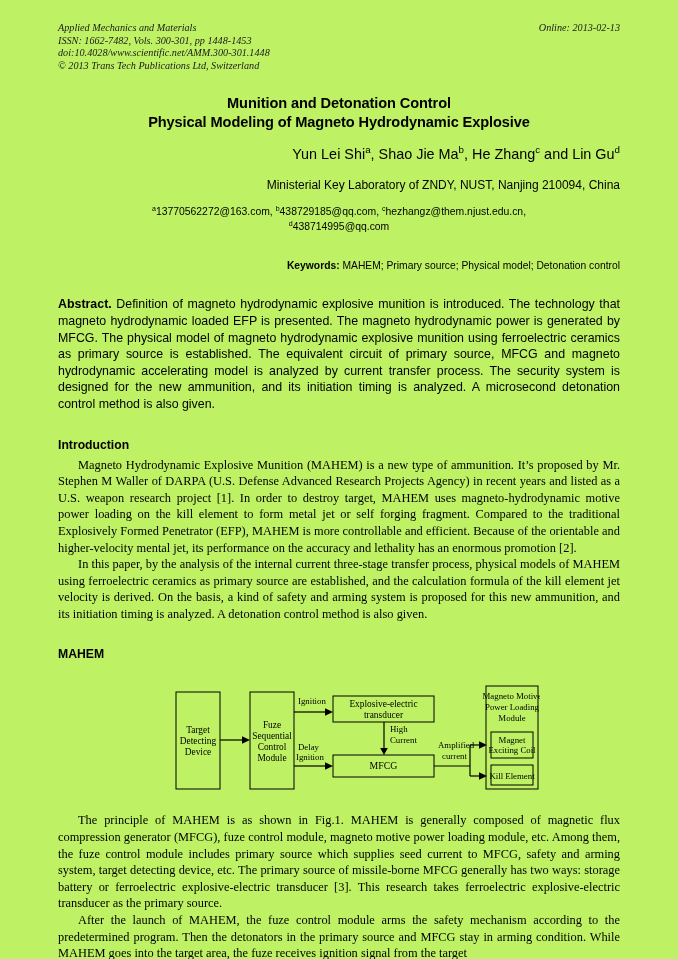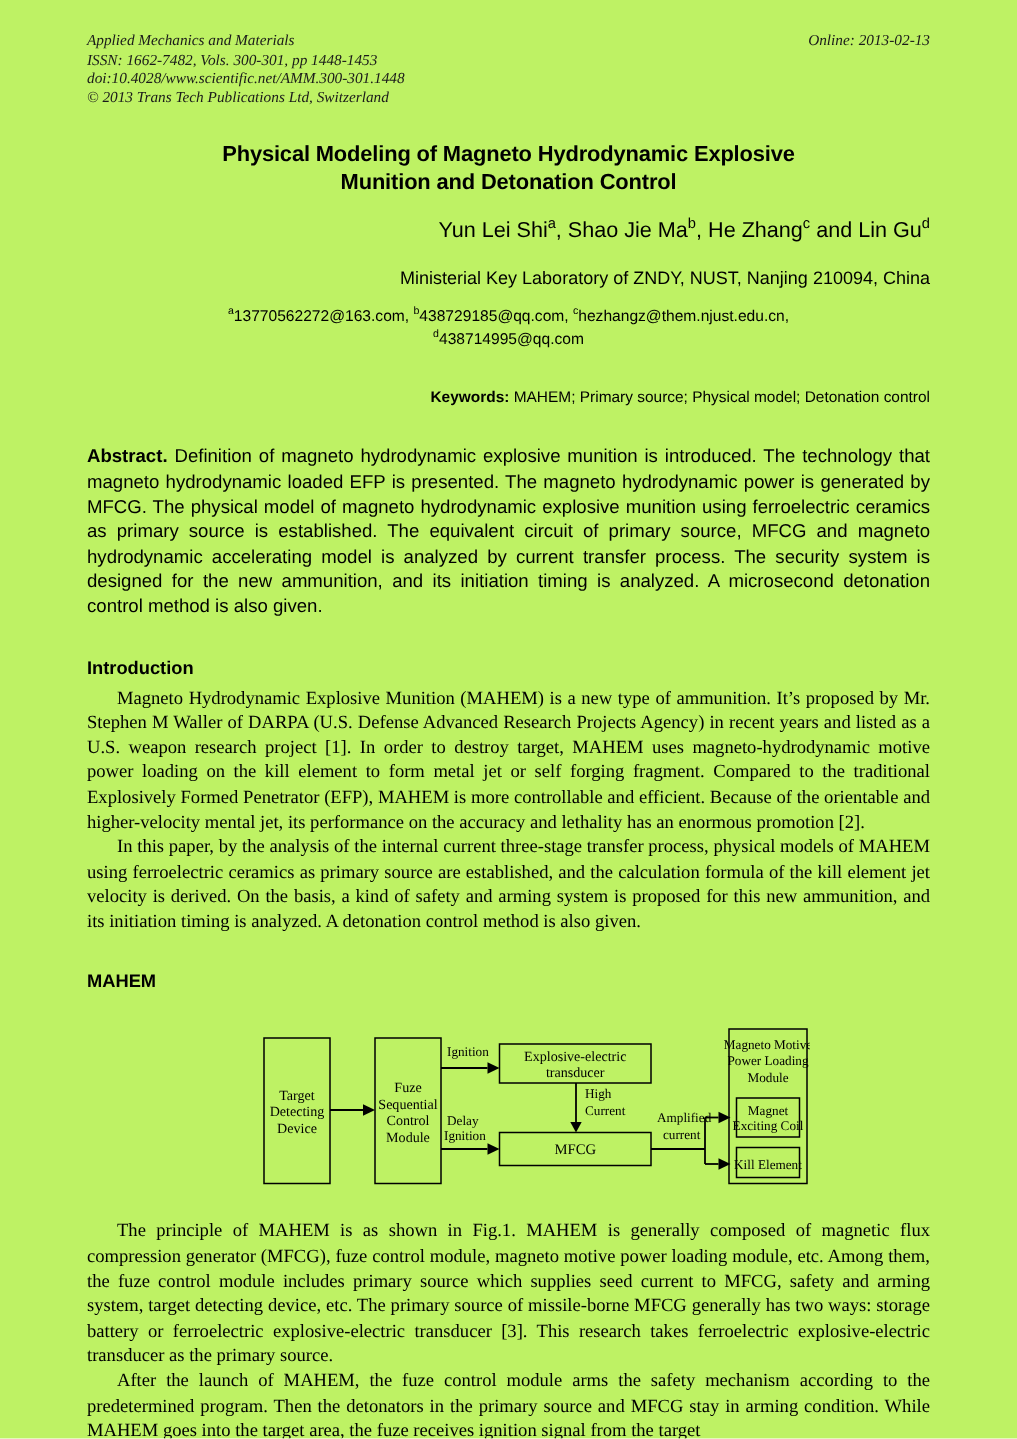--- a/index.html
+++ b/index.html
@@ -154,22 +154,22 @@
 
     <div class="jheader">
       <div class="line">Applied Mechanics and Materials</div>
       <div class="line">ISSN: 1662-7482, Vols. 300-301, pp 1448-1453</div>
       <div class="line">doi:10.4028/www.scientific.net/AMM.300-301.1448</div>
       <div class="line">© 2013 Trans Tech Publications Ltd, Switzerland</div>
       <div class="online">Online: 2013-02-13</div>
     </div>
 
     <div class="title">
+      <div>Munition and Detonation Control</div>
       <div>Physical Modeling of Magneto Hydrodynamic Explosive</div>
-      <div>Munition and Detonation Control</div>
     </div>
 
     <div class="authors"><span>Yun Lei Shi</span><sup>a</sup><span>, </span><span>Shao Jie Ma</span><sup>b</sup><span>, </span><span>He Zhang</span><sup>c</sup><span> and </span><span>Lin Gu</span><sup>d</sup></div>
 
     <div class="affil">Ministerial Key Laboratory of ZNDY, NUST, Nanjing 210094, China</div>
 
     <div class="emails"><sup>a</sup><span>13770562272@163.com, </span><sup>b</sup><span>438729185@qq.com, </span><sup>c</sup><span>hezhangz@them.njust.edu.cn,</span><br><sup>d</sup><span>438714995@qq.com</span></div>
 
     <div class="keywords"><b>Keywords:</b><span> MAHEM; Primary source; Physical model; Detonation control</span></div>
 

